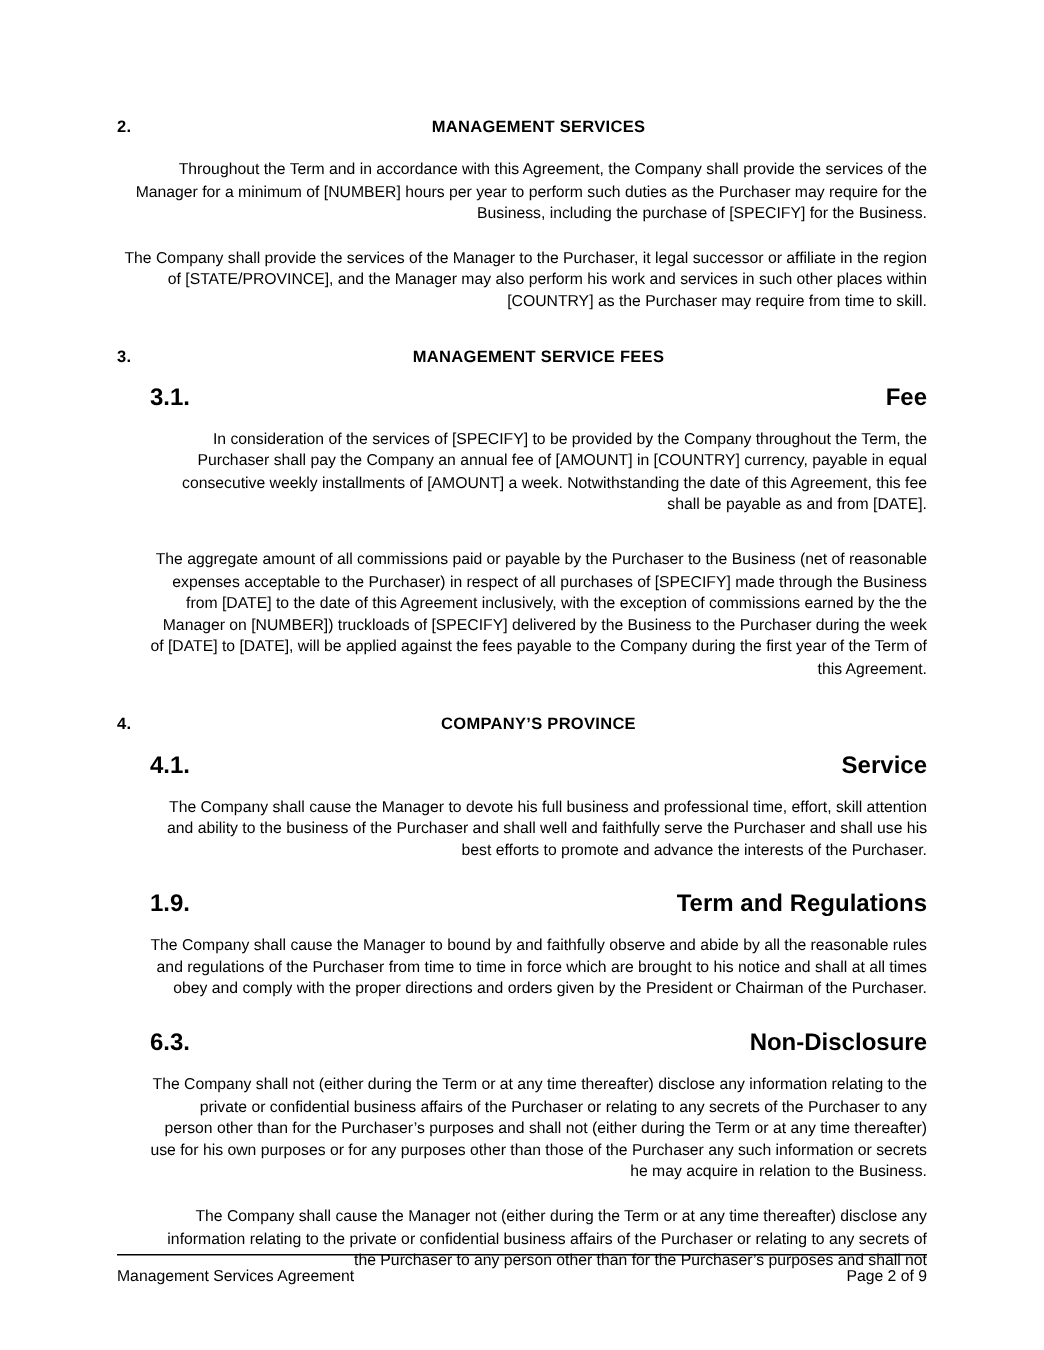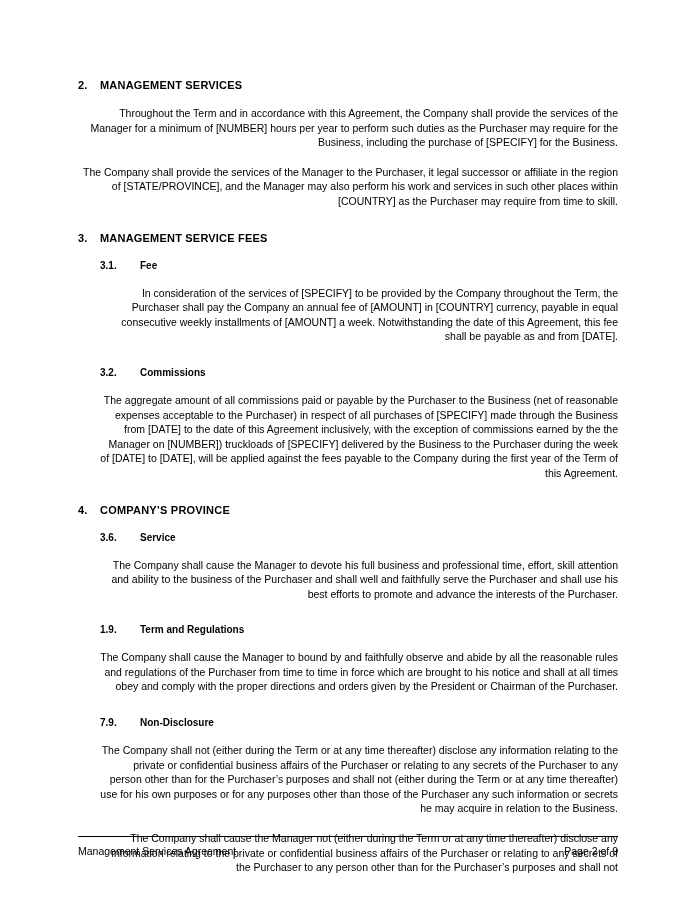--- a/index.html
+++ b/index.html
@@ -33,37 +33,38 @@
     letter-spacing: 0.2px;
     margin: 0 0 14px 0;
     line-height: 14px;
   }
   .sec-heading .num {
     width: 22px;
     flex: 0 0 22px;
   }
   .sec-heading .label {
     flex: 1 1 auto;
+    text-align: center;
   }
   
   .sub-heading {
     display: flex;
-    font-size: 10px;
+    font-size: 16px;
     font-weight: bold;
     margin: 0 0 13px 0;
     padding-left: 22px;
     line-height: 14px;
-    gap: 12px;
   }
   .sub-heading .num {
     width: 28px;
     flex: 0 0 28px;
   }
   .sub-heading .label {
     flex: 1 1 auto;
+    text-align: right;
   }
   
   p.body {
     font-size: 10.5px;
     line-height: 14.6px;
     margin: 0 0 15px 0;
     text-align: right;
   }
   p.body.indent {
     padding-left: 22px;
@@ -119,53 +120,49 @@
 
       <div>
         <div class="sub-heading">
           <span class="num">3.1.</span>
           <span class="label">Fee</span>
         </div>
         <p class="body indent last-in-sec">In consideration of the services of [SPECIFY] to be provided by the Company throughout the Term, the Purchaser shall pay the Company an annual fee of [AMOUNT] in [COUNTRY] currency, payable in equal consecutive weekly installments of [AMOUNT] a week. Notwithstanding the date of this Agreement, this fee shall be payable as and from [DATE].</p>
       </div>
 
       <div>
-        <div class="sub-heading">
-          <span class="num">3.2.</span>
-          <span class="label">Commissions</span>
-        </div>
         <p class="body indent last-in-sec">The aggregate amount of all commissions paid or payable by the Purchaser to the Business (net of reasonable expenses acceptable to the Purchaser) in respect of all purchases of [SPECIFY] made through the Business from [DATE] to the date of this Agreement inclusively, with the exception of commissions earned by the the Manager on [NUMBER]) truckloads of [SPECIFY] delivered by the Business to the Purchaser during the week of [DATE] to [DATE], will be applied against the fees payable to the Company during the first year of the Term of this Agreement.</p>
       </div>
     </div>
 
     <div class="sec-block">
       <div class="sec-heading">
         <span class="num">4.</span>
         <span class="label">COMPANY’S PROVINCE</span>
       </div>
 
       <div>
         <div class="sub-heading">
-          <span class="num">3.6.</span>
+          <span class="num">4.1.</span>
           <span class="label">Service</span>
         </div>
         <p class="body indent last-in-sec">The Company shall cause the Manager to devote his full business and professional time, effort, skill attention and ability to the business of the Purchaser and shall well and faithfully serve the Purchaser and shall use his best efforts to promote and advance the interests of the Purchaser.</p>
       </div>
 
       <div>
         <div class="sub-heading">
           <span class="num">1.9.</span>
           <span class="label">Term and Regulations</span>
         </div>
         <p class="body indent last-in-sec">The Company shall cause the Manager to bound by and faithfully observe and abide by all the reasonable rules and regulations of the Purchaser from time to time in force which are brought to his notice and shall at all times obey and comply with the proper directions and orders given by the President or Chairman of the Purchaser.</p>
       </div>
 
       <div>
         <div class="sub-heading">
-          <span class="num">7.9.</span>
+          <span class="num">6.3.</span>
           <span class="label">Non-Disclosure</span>
         </div>
         <p class="body indent">The Company shall not (either during the Term or at any time thereafter) disclose any information relating to the private or confidential business affairs of the Purchaser or relating to any secrets of the Purchaser to any person other than for the Purchaser’s purposes and shall not (either during the Term or at any time thereafter) use for his own purposes or for any purposes other than those of the Purchaser any such information or secrets he may acquire in relation to the Business.</p>
         <p class="body indent">The Company shall cause the Manager not (either during the Term or at any time thereafter) disclose any information relating to the private or confidential business affairs of the Purchaser or relating to any secrets of the Purchaser to any person other than for the Purchaser’s purposes and shall not</p>
       </div>
     </div>
 
   </div>
 
   <div class="footer">

